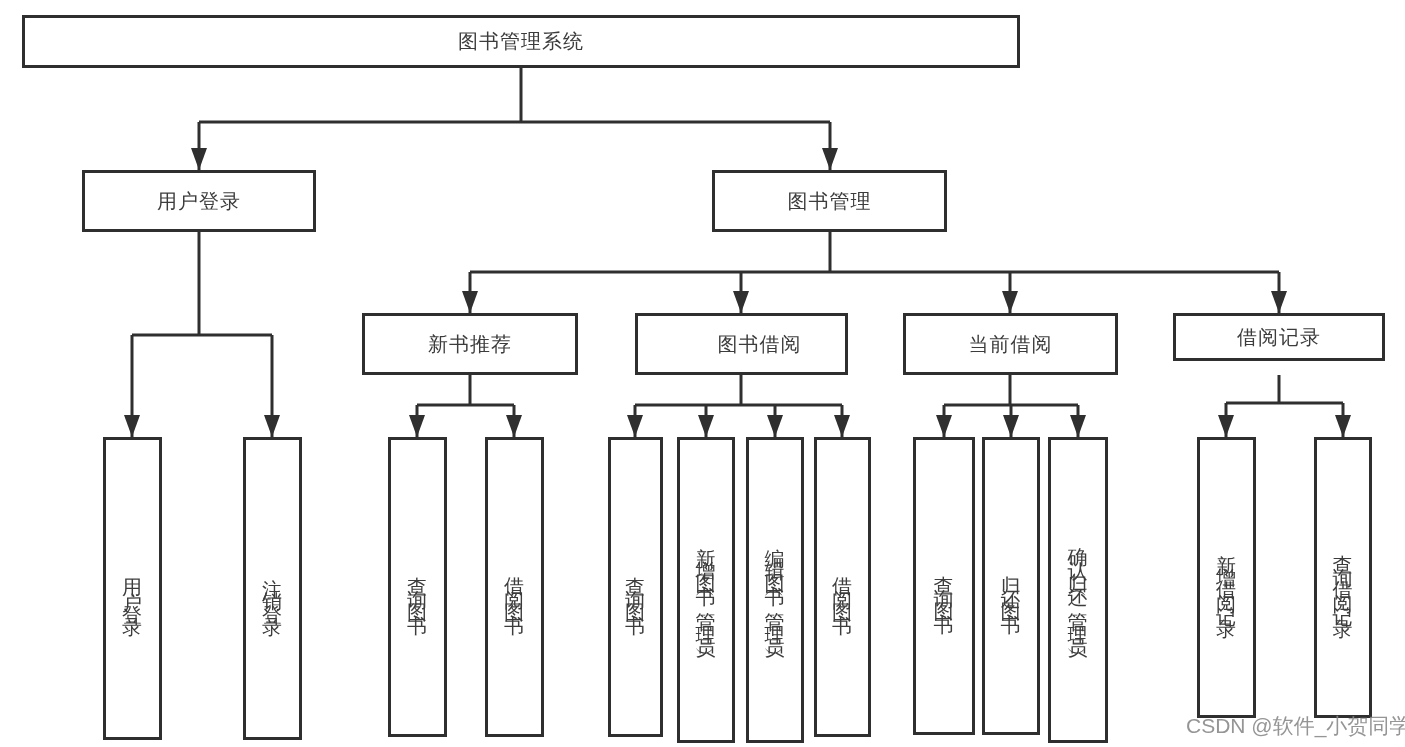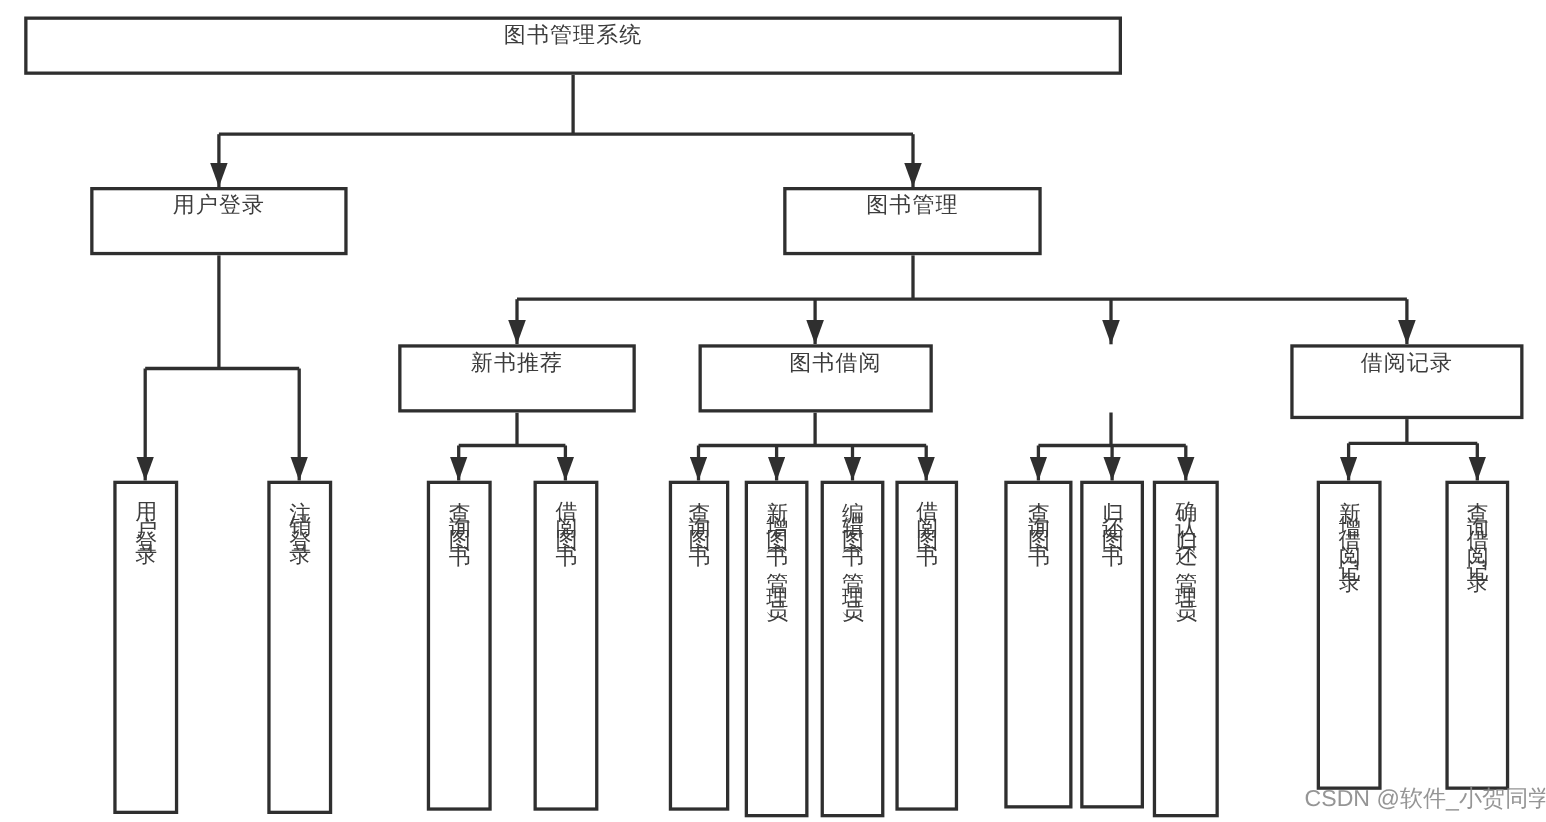--- a/index.html
+++ b/index.html
@@ -21,21 +21,21 @@
     top: 0;
     width: 1405px;
     height: 747px;
   }
   .node {
     position: absolute;
     box-sizing: border-box;
     border: 3px solid #2f2f2f;
     background: #ffffff;
     display: flex;
-    align-items: flex-start;
+    align-items: center;
     justify-content: center;
     color: #3c3c3c;
     font-size: 20px;
     font-weight: 400;
     letter-spacing: 1px;
     z-index: 2;
   }
   .node.root { border-width: 3px; }
   .node.leaf span {
     writing-mode: vertical-rl;
@@ -119,21 +119,24 @@
   <div class="node" style="left:712px; top:170px; width:235px; height:62px;">
     <span>图书管理</span>
   </div>
 
   <div class="node" style="left:362px; top:313px; width:216px; height:62px;">
     <span>新书推荐</span>
   </div>
   <div class="node" style="left:635px; top:313px; width:213px; height:62px;padding-left:36px;">
     <span>图书借阅</span>
   </div>
-  <div class="node" style="left:1173px; top:313px; width:212px; height:68px;">
+  <div class="node" style="left:903px; top:313px; width:215px; height:62px;">
+    <span>当前借阅</span>
+  </div>
+  <div class="node" style="left:1173px; top:313px; width:212px; height:48px;">
     <span>借阅记录</span>
   </div>
 
   <div class="node leaf" style="left:103px; top:437px; width:59px; height:303px;">
     <span>用户登录</span>
   </div>
   <div class="node leaf" style="left:243px; top:437px; width:59px; height:303px;">
     <span>注销登录</span>
   </div>
 

